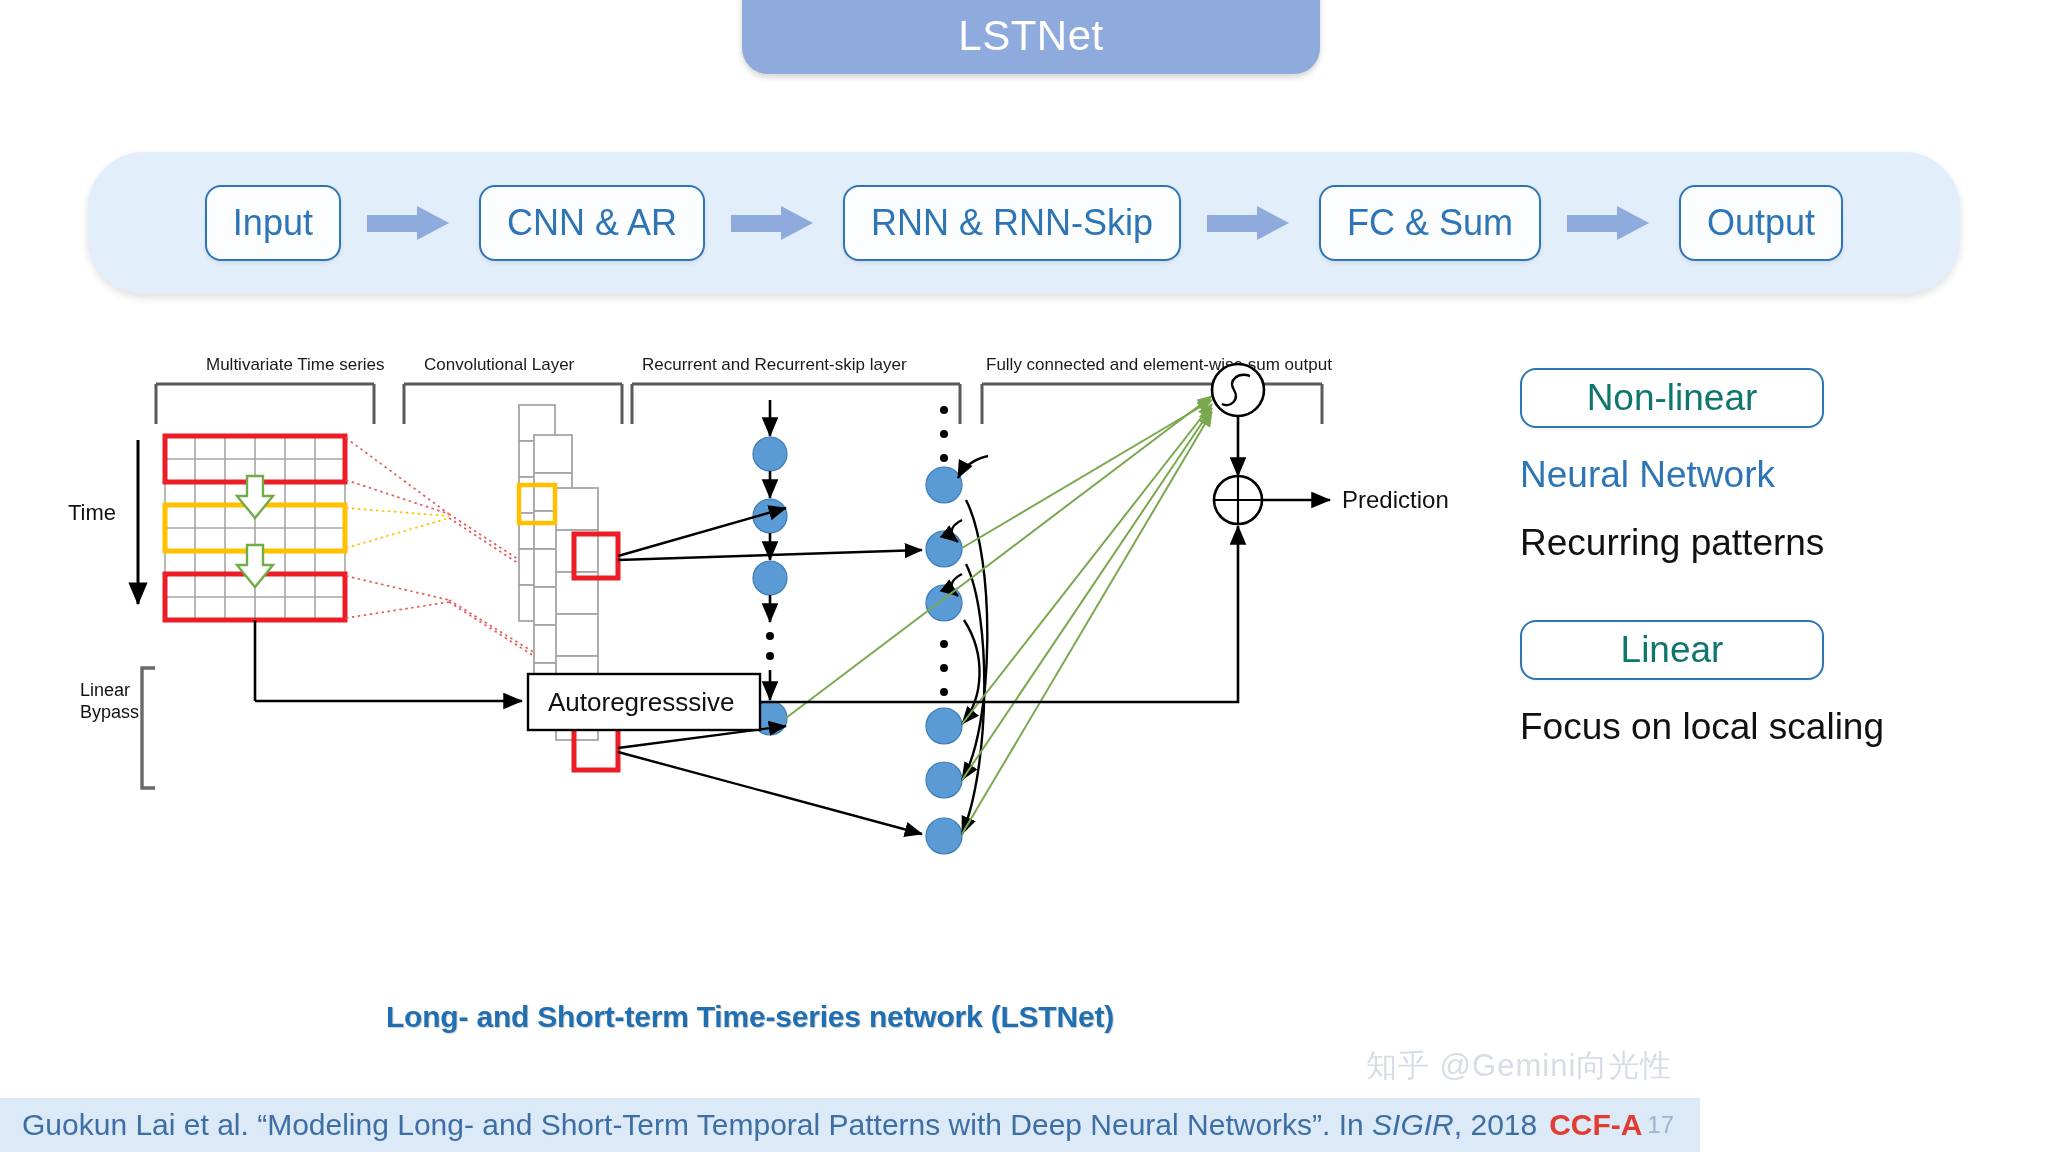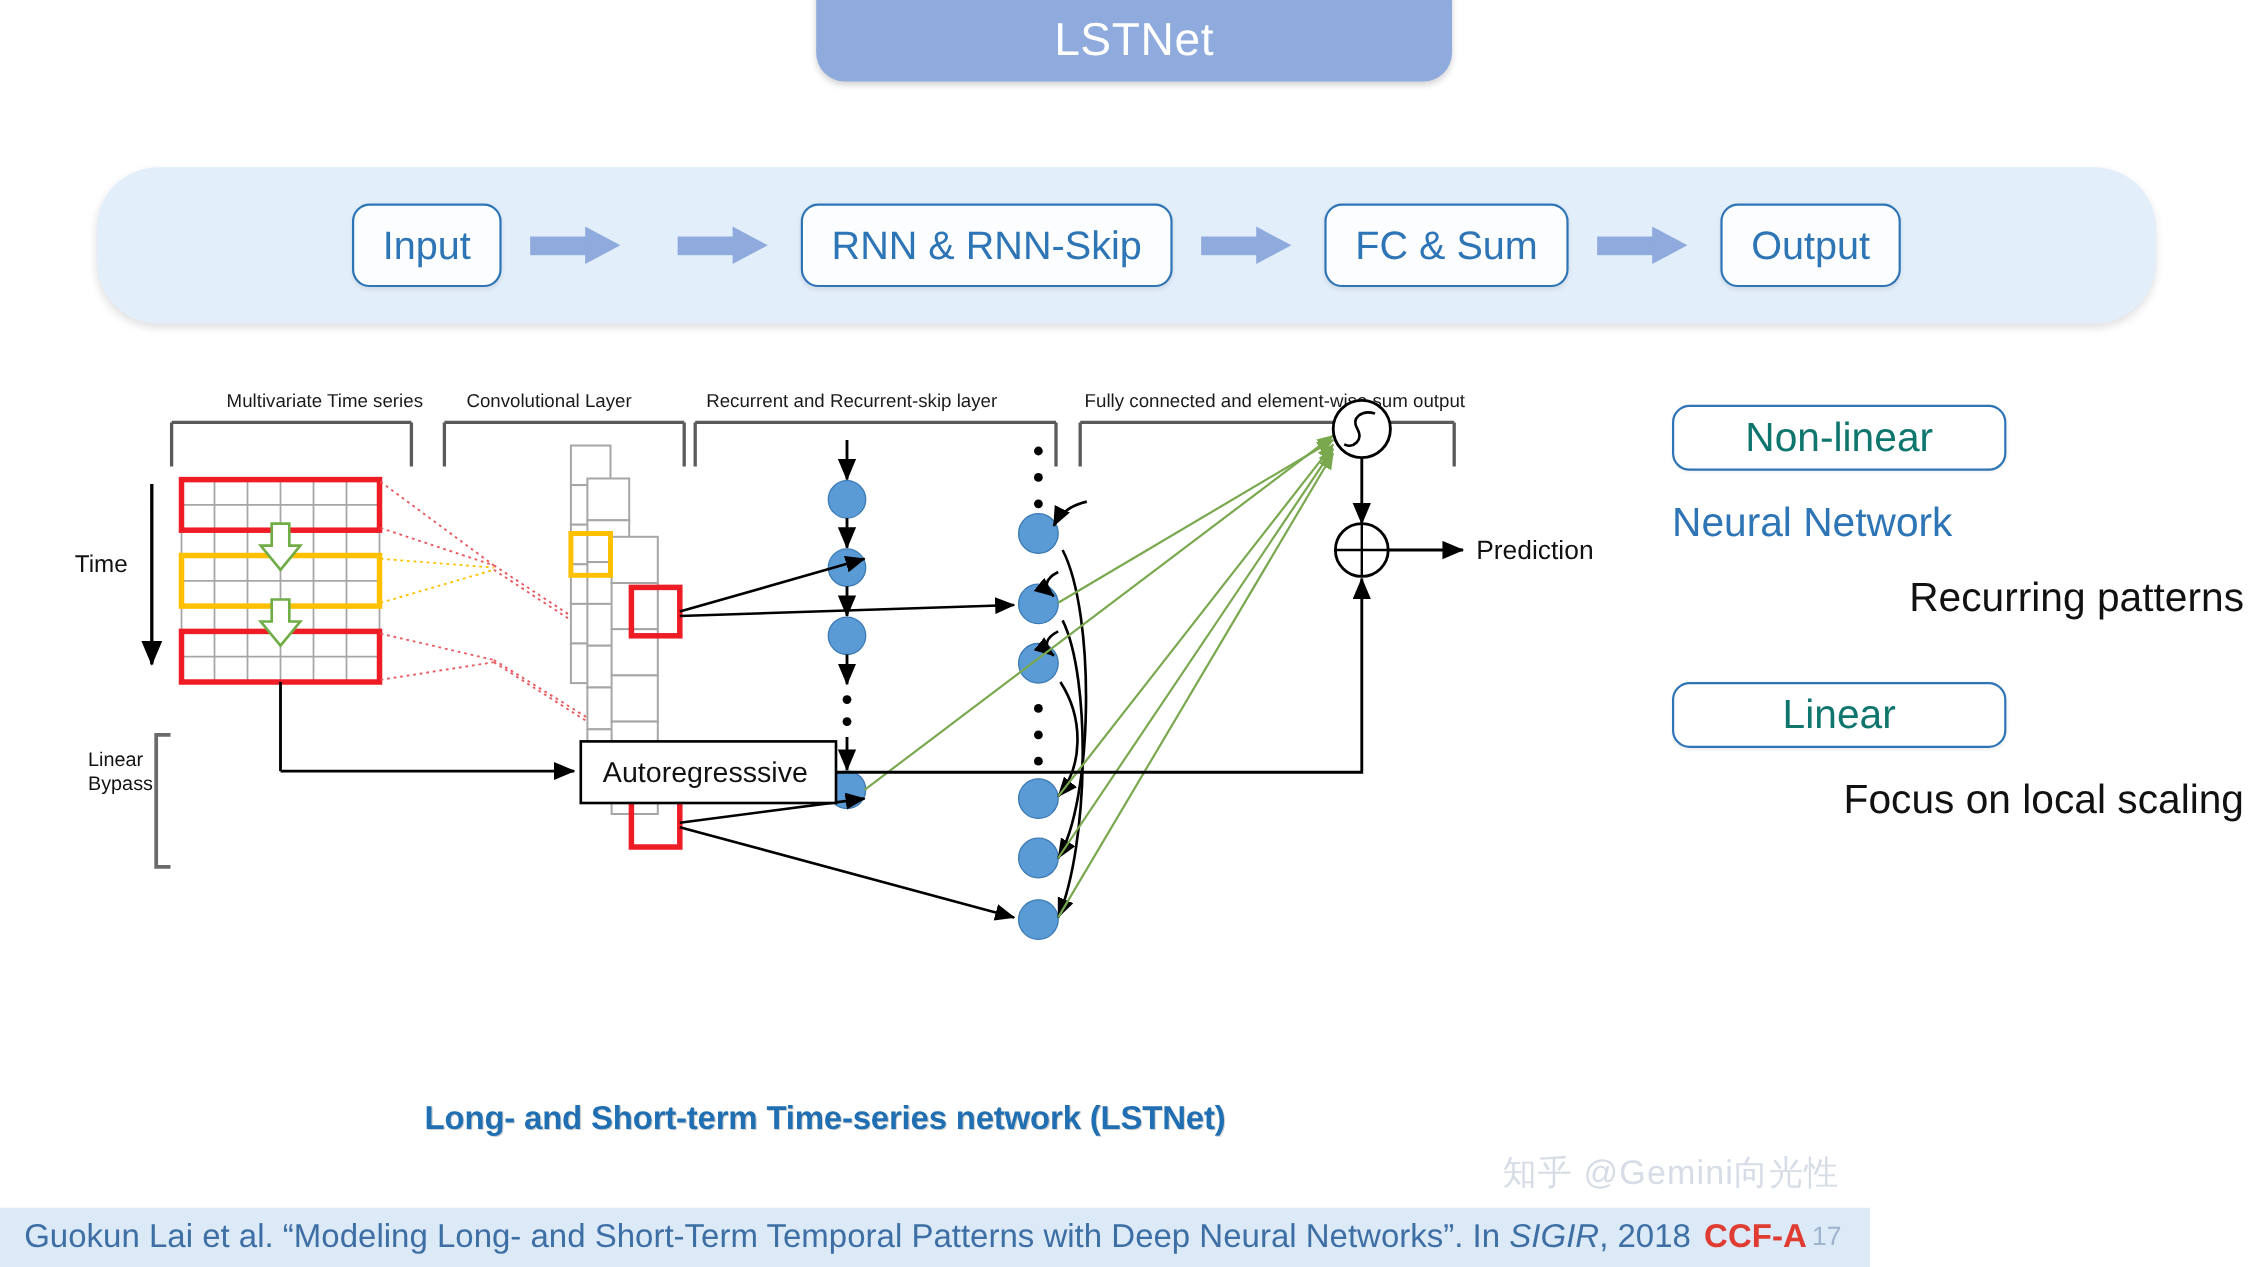--- a/index.html
+++ b/index.html
@@ -69,21 +69,21 @@
   
   #sidebar{left:1520px;top:368px;width:520px;height:620px;}
   .pill{
     border:2.2px solid #2e75b6;border-radius:16px;background:#fff;
     color:#0f766e;font-size:37px;
     display:inline-flex;align-items:center;justify-content:center;
     padding:7px 34px;min-width:232px;
     box-shadow:0 1px 3px rgba(0,0,0,.07);
   }
   .sb-sub{color:#2e75b6;font-size:37px;}
-  .sb-note{color:#111;font-size:37px;text-align:right;}
+  .sb-note{color:#111;font-size:37px;}
   .sb-block{margin-bottom:6px;}
 
   
   #caption{
     left:0;top:1000px;width:1500px;text-align:center;
     color:#1f6fb2;font-size:30px;font-weight:bold;
     text-shadow:1px 1px 0 rgba(150,150,150,.45);
     letter-spacing:-.2px;
   }
 
@@ -113,20 +113,21 @@
 <body>
 
 <div class="abs" id="title-banner">
   <span class="t">LSTNet</span>
 </div>
 
 <div class="abs" id="pipeline-wrap">
   <div id="pipeline">
     <div class="pipe-box">Input</div>
     <div class="pipe-arrow"></div>
+    <div class="pipe-box">CNN &amp; AR</div>
     <div class="pipe-arrow"></div>
     <div class="pipe-box">RNN &amp; RNN-Skip</div>
     <div class="pipe-arrow"></div>
     <div class="pipe-box">FC &amp; Sum</div>
     <div class="pipe-arrow"></div>
     <div class="pipe-box">Output</div>
   </div>
 </div>
 
 <div class="abs" id="diagram">

